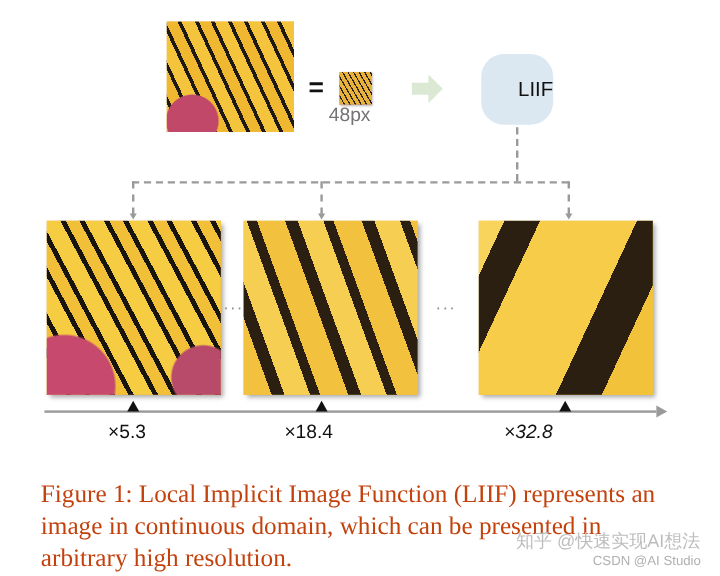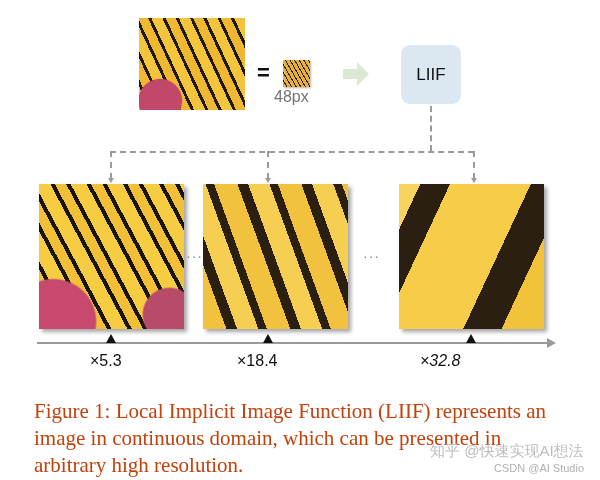--- a/index.html
+++ b/index.html
@@ -51,21 +51,21 @@
 
 <div class="img tex-full" style="left:139px;top:18px;width:106px;height:92px;box-shadow:none;"></div>
 <div class="abs" style="left:257px;top:60px;font-size:22px;font-weight:bold;color:#111;">=</div>
 <div class="img tex-small" style="left:283px;top:60px;width:27px;height:27px;box-shadow:1px 1px 2px rgba(0,0,0,0.3);"></div>
 <div class="abs" style="left:274px;top:88px;font-size:16px;color:#737373;">48px</div>
 
 <svg class="abs" style="left:343px;top:62px;" width="28" height="24" viewBox="0 0 28 24">
   <polygon points="0,7 14,7 14,0 26,12 14,24 14,17 0,17" fill="#dbe8d4"></polygon>
 </svg>
 
-<div class="abs" style="left:401px;top:45px;width:60px;height:59px;background:#dbe8f2;border-radius:9px;display:flex;align-items:center;justify-content:center;">
+<div class="abs" style="left:401px;top:45px;width:60px;height:59px;background:#dbe8f2;border-radius:19px;display:flex;align-items:center;justify-content:flex-end;">
   <span style="font-size:17px;color:#111;">LIIF</span>
 </div>
 
 <div class="dash-v" style="left:430px;top:106px;height:45px;"></div>
 <div class="dash-h" style="left:110px;top:151px;width:364px;"></div>
 <div class="dash-v" style="left:110px;top:151px;height:28px;"></div>
 <div class="arrow-down" style="left:108px;top:178px;"></div>
 <div class="dash-v" style="left:267px;top:151px;height:28px;"></div>
 <div class="arrow-down" style="left:265px;top:178px;"></div>
 <div class="dash-v" style="left:473px;top:151px;height:28px;"></div>

